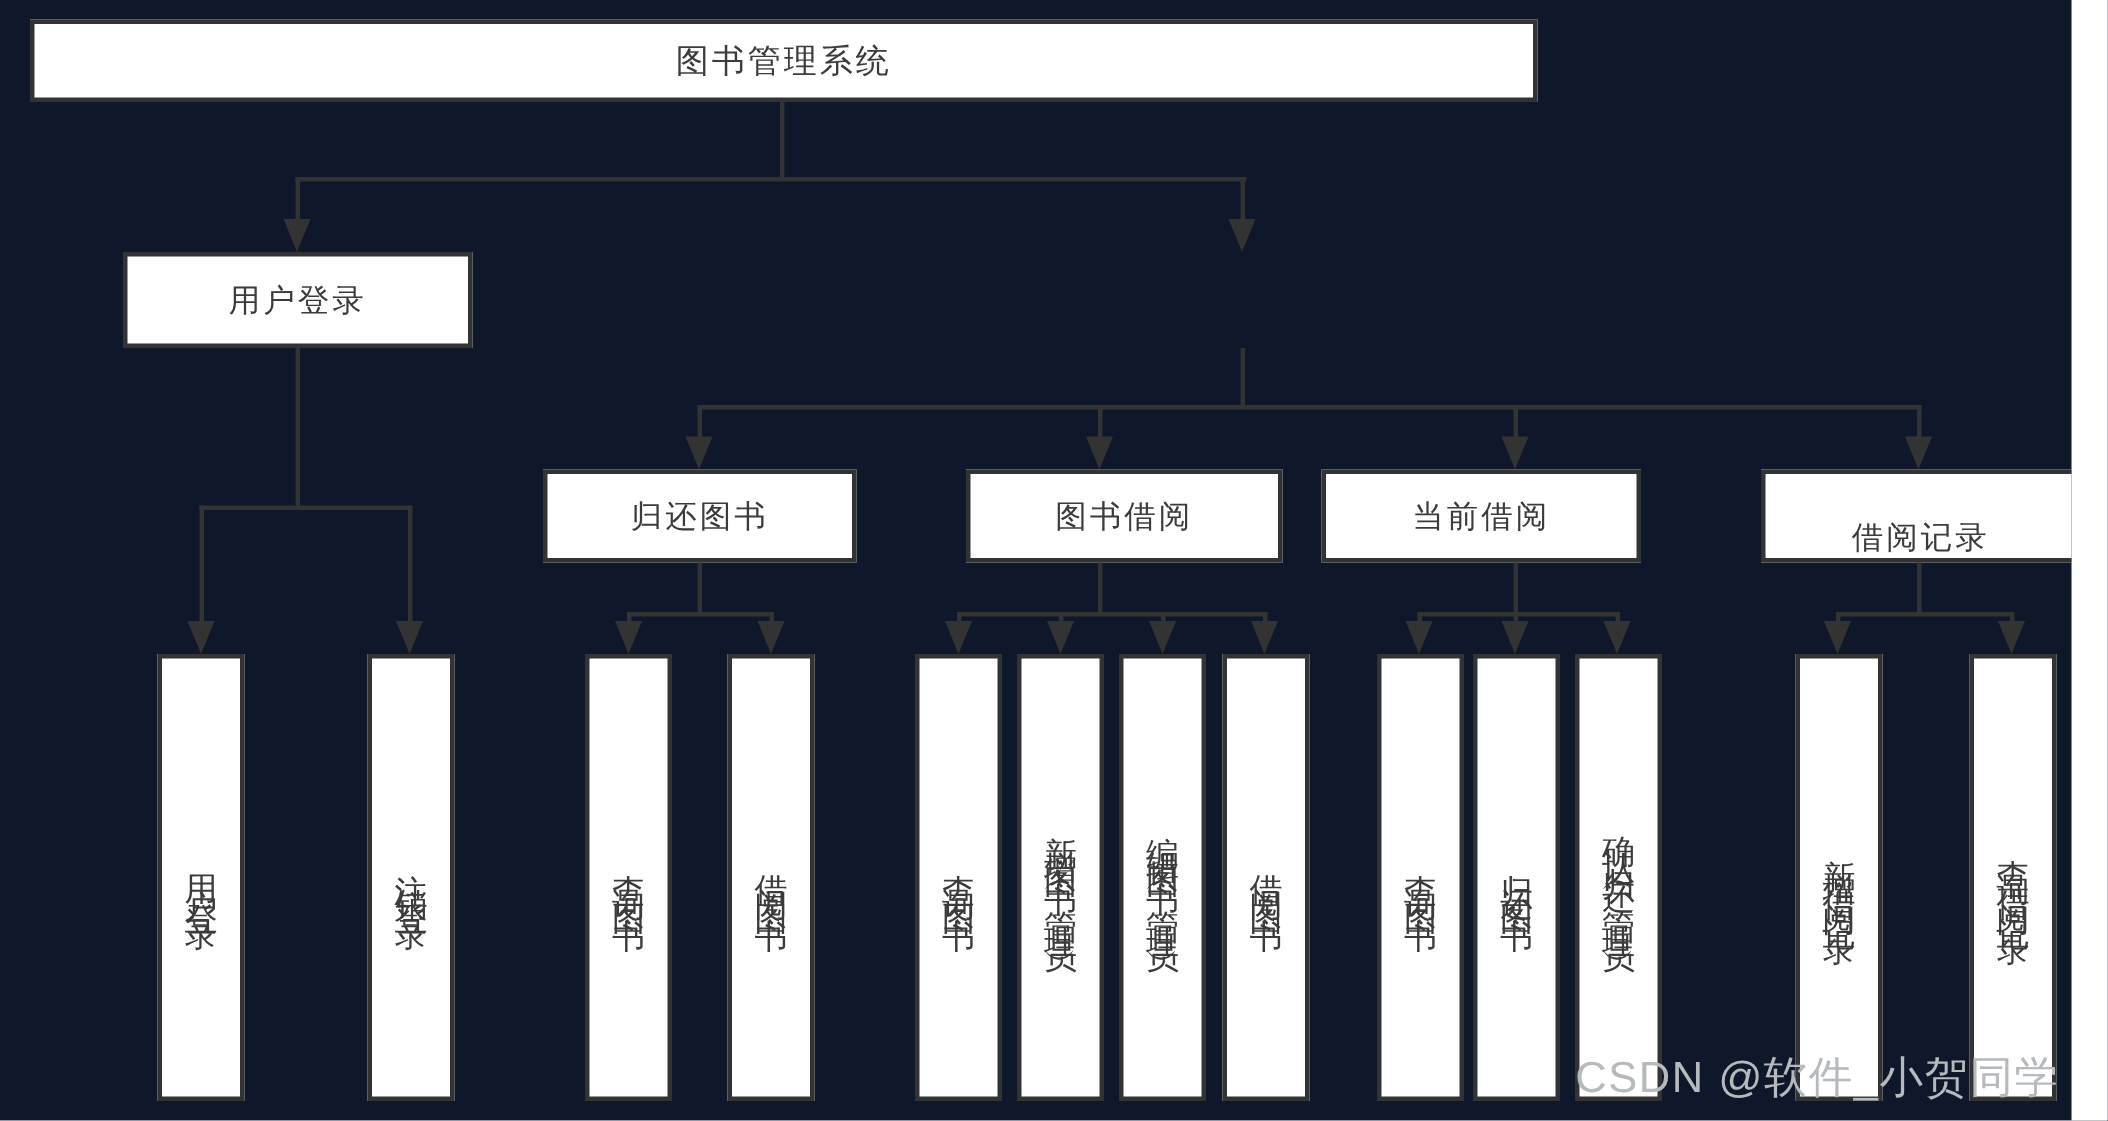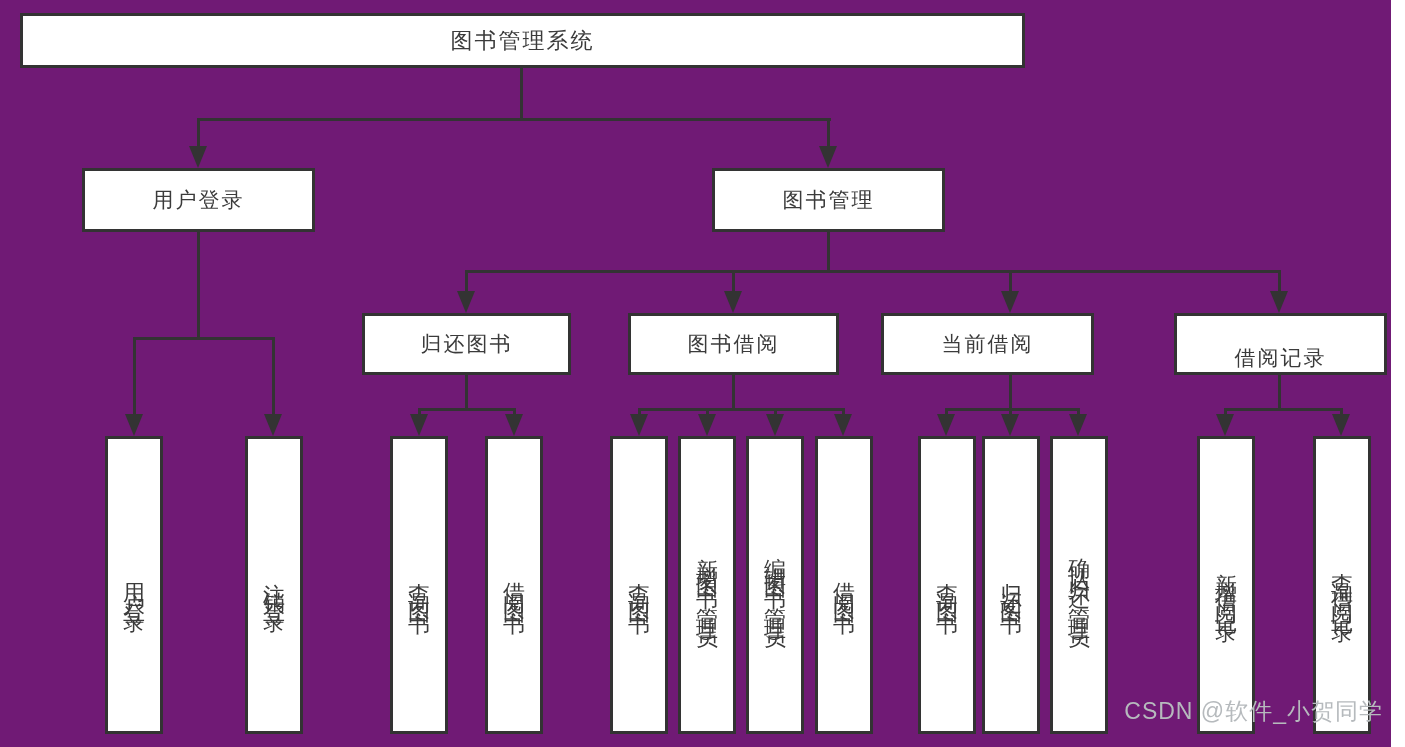--- a/index.html
+++ b/index.html
@@ -1,23 +1,22 @@
 <!DOCTYPE html>
 <html><head>
 <meta charset="utf-8">
 <style>
   html,body{margin:0;padding:0;background:#fff;}
   #stage{
     position:relative;
     width:1381px;height:747px;
-    background:#701a75;
+    background:#0f172a;
     overflow:hidden;
     font-family:"Liberation Sans","DejaVu Sans",sans-serif;
     color:#3b3b3b;
-    padding-left:10px;
   }
   .box{
     position:absolute;
     background:#fff;
     border:3px solid #333333;
     box-sizing:border-box;
     display:flex;align-items:center;justify-content:center;
   }
   .box .lbl{
     font-size:21px;
@@ -38,22 +37,22 @@
   .hline{height:3px;}
   .vline{width:3px;}
   .arrow{
     position:absolute;width:0;height:0;
     border-left:9px solid transparent;
     border-right:9px solid transparent;
     border-top:22px solid #333333;
   }
   .watermark{
     position:absolute;
-    right:8px;bottom:20px;
-    font-size:23px;
+    right:8px;bottom:8px;
+    font-size:29px;
     color:#b6babd;
     letter-spacing:1px;
     z-index:10;
     white-space:nowrap;
   }
 </style>
 </head>
 <body>
 
 <div id="stage">
@@ -65,23 +64,20 @@
   <div class="vline" style="left:520px;top:66px;height:52px;"></div>
   <div class="hline" style="left:197px;top:118px;width:634px;"></div>
   <div class="vline" style="left:197px;top:118px;height:32px;"></div>
   <div class="vline" style="left:827px;top:118px;height:32px;"></div>
   <div class="arrow" style="left:189px;top:146px;"></div>
   <div class="arrow" style="left:819px;top:146px;"></div>
 
   <div class="box" style="left:82px;top:168px;width:233px;height:64px;">
     <span class="lbl">用户登录</span>
   </div>
-  <div class="box" style="left:712px;top:168px;width:233px;height:64px;">
-    <span class="lbl">图书管理</span>
-  </div>
 
   <div class="vline" style="left:197px;top:232px;height:105px;"></div>
   <div class="hline" style="left:133px;top:337px;width:141px;"></div>
   <div class="vline" style="left:133px;top:337px;height:80px;"></div>
   <div class="vline" style="left:272px;top:337px;height:80px;"></div>
   <div class="arrow" style="left:125px;top:414px;"></div>
   <div class="arrow" style="left:264px;top:414px;"></div>
 
   <div class="vline" style="left:827px;top:232px;height:38px;"></div>
   <div class="hline" style="left:465px;top:270px;width:816px;"></div>
@@ -90,21 +86,21 @@
   <div class="vline" style="left:1009px;top:270px;height:25px;"></div>
   <div class="vline" style="left:1278px;top:270px;height:25px;"></div>
   <div class="arrow" style="left:457px;top:291px;"></div>
   <div class="arrow" style="left:724px;top:291px;"></div>
   <div class="arrow" style="left:1001px;top:291px;"></div>
   <div class="arrow" style="left:1270px;top:291px;"></div>
 
   <div class="box" style="left:362px;top:313px;width:209px;height:62px;">
     <span class="lbl">归还图书</span>
   </div>
-  <div class="box" style="left:628px;top:313px;width:211px;height:62px;">
+  <div class="box" style="left:644px;top:313px;width:211px;height:62px;">
     <span class="lbl">图书借阅</span>
   </div>
   <div class="box" style="left:881px;top:313px;width:213px;height:62px;">
     <span class="lbl">当前借阅</span>
   </div>
   <div class="box" style="left:1174px;top:313px;width:213px;height:62px;align-items:flex-end;">
     <span class="lbl">借阅记录</span>
   </div>
 
   <div class="vline" style="left:465px;top:375px;height:33px;"></div>

